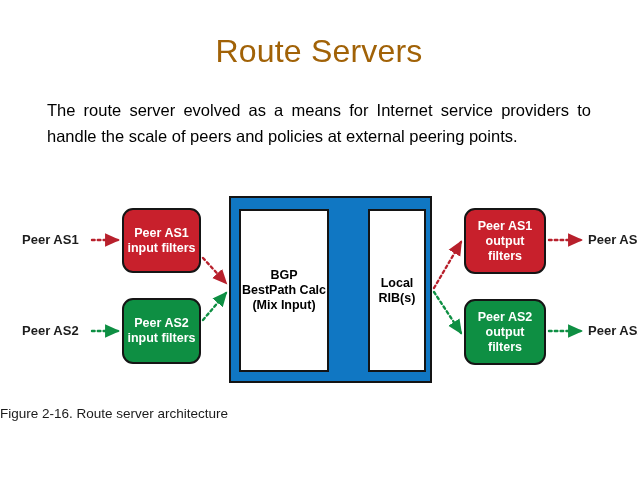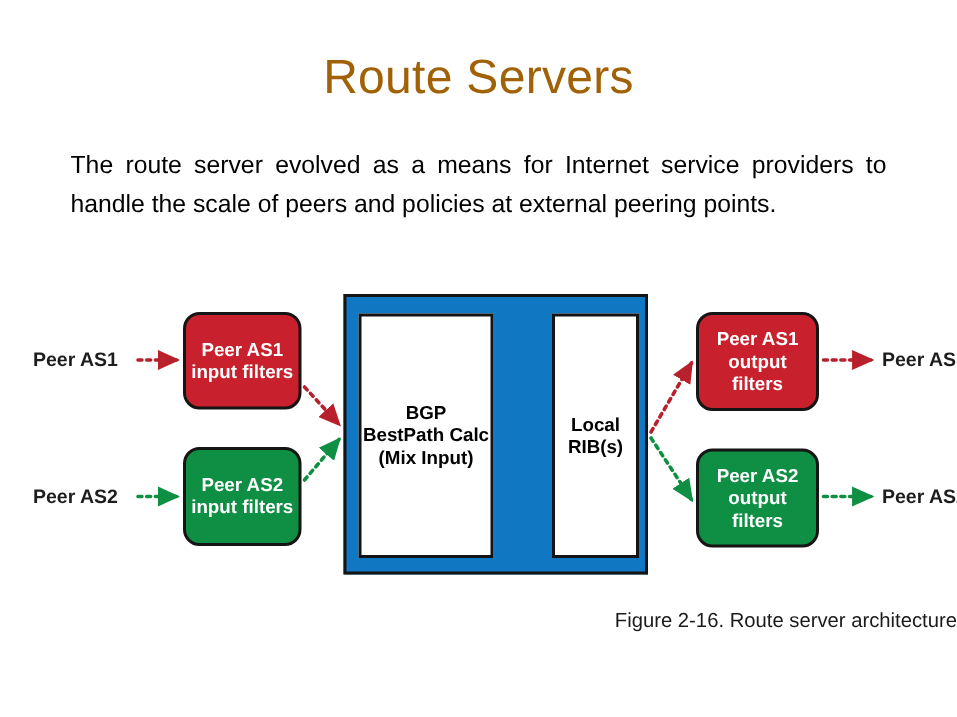--- a/index.html
+++ b/index.html
@@ -45,21 +45,21 @@
     box-sizing:border-box;display:flex;align-items:center;justify-content:center;
     color:#000;font-size:12.5px;font-weight:700;line-height:15px;text-align:center;
   }
 
   .edge-label{
     position:absolute;font-size:13px;font-weight:700;color:#1d1d1d;
     white-space:nowrap;
   }
 
   .caption{
-    position:absolute;left:0;top:406px;width:638px;text-align:right;
+    position:absolute;left:0;top:406px;width:638px;text-align:left;
     font-size:13.5px;color:#1b1b1b;
   }
 
   svg.overlay{position:absolute;left:0;top:0;width:638px;height:478px;
     pointer-events:none;}
 </style>
 </head>
 <body>
 
 <div id="slide">

